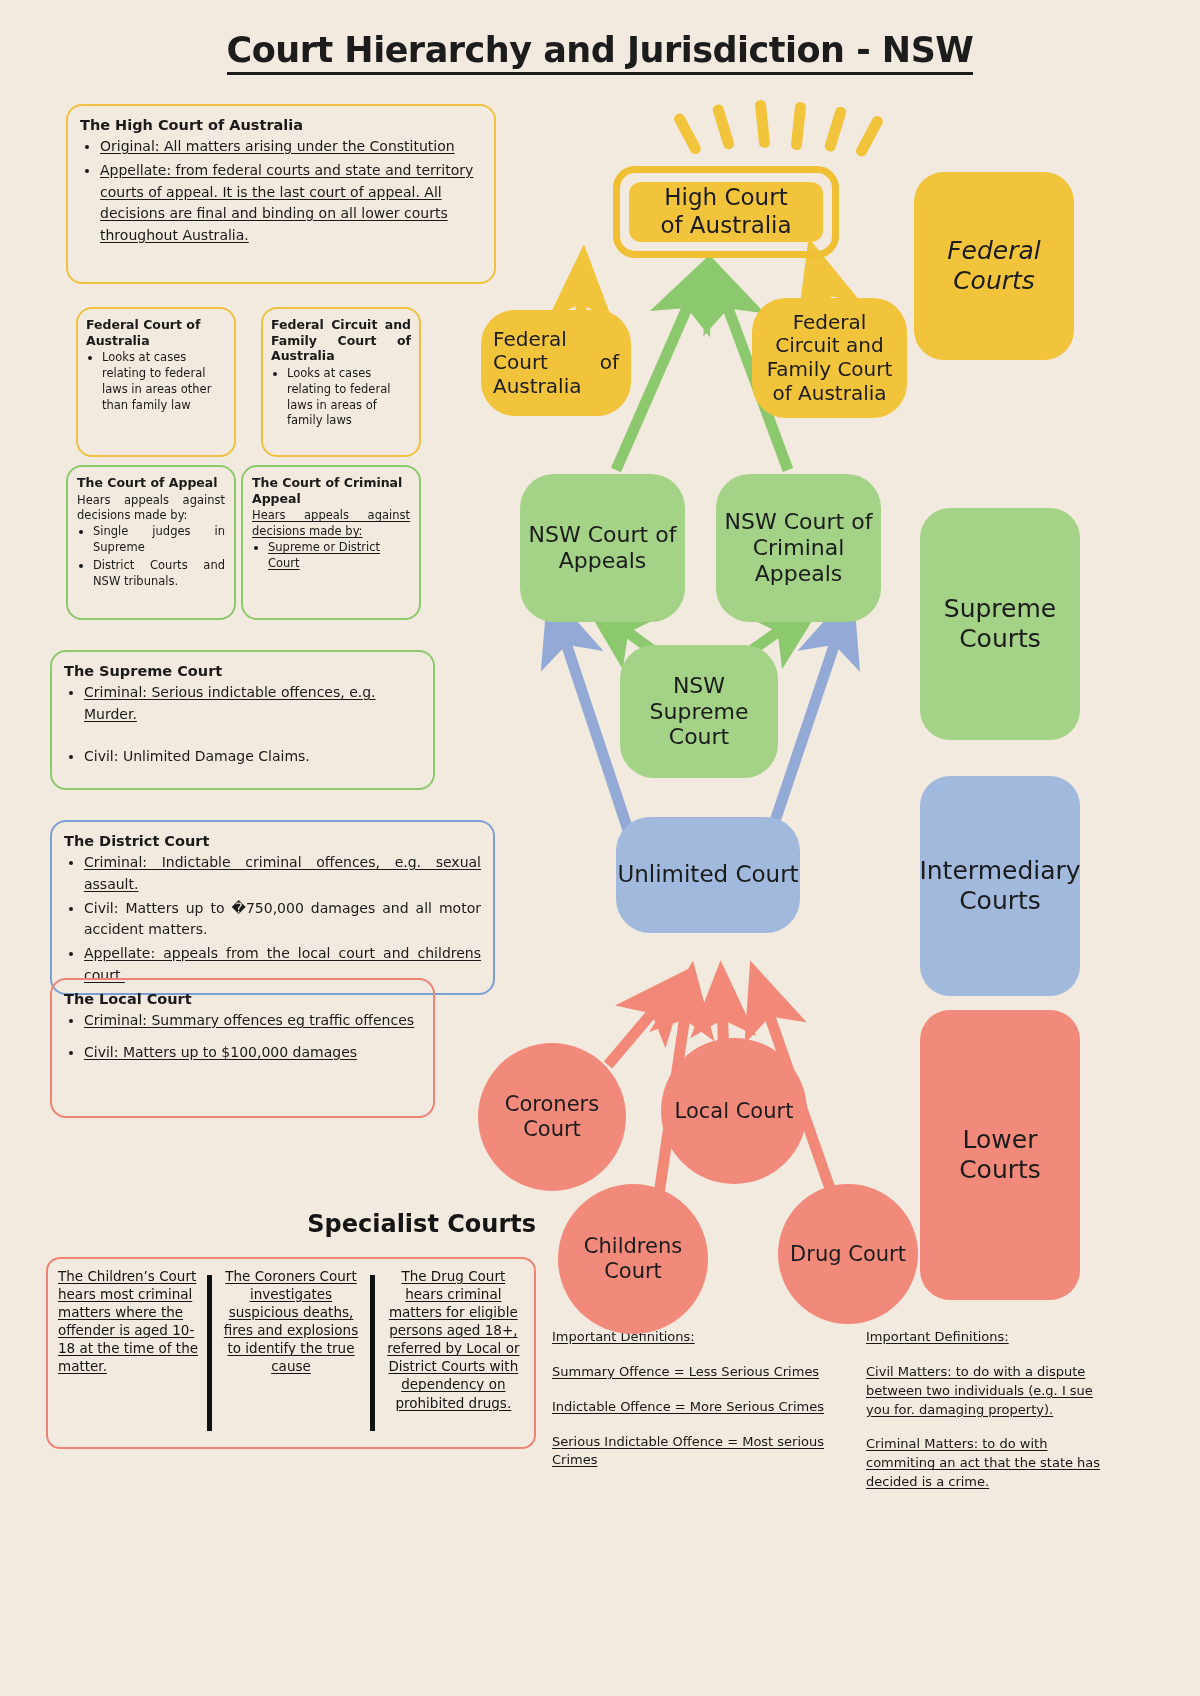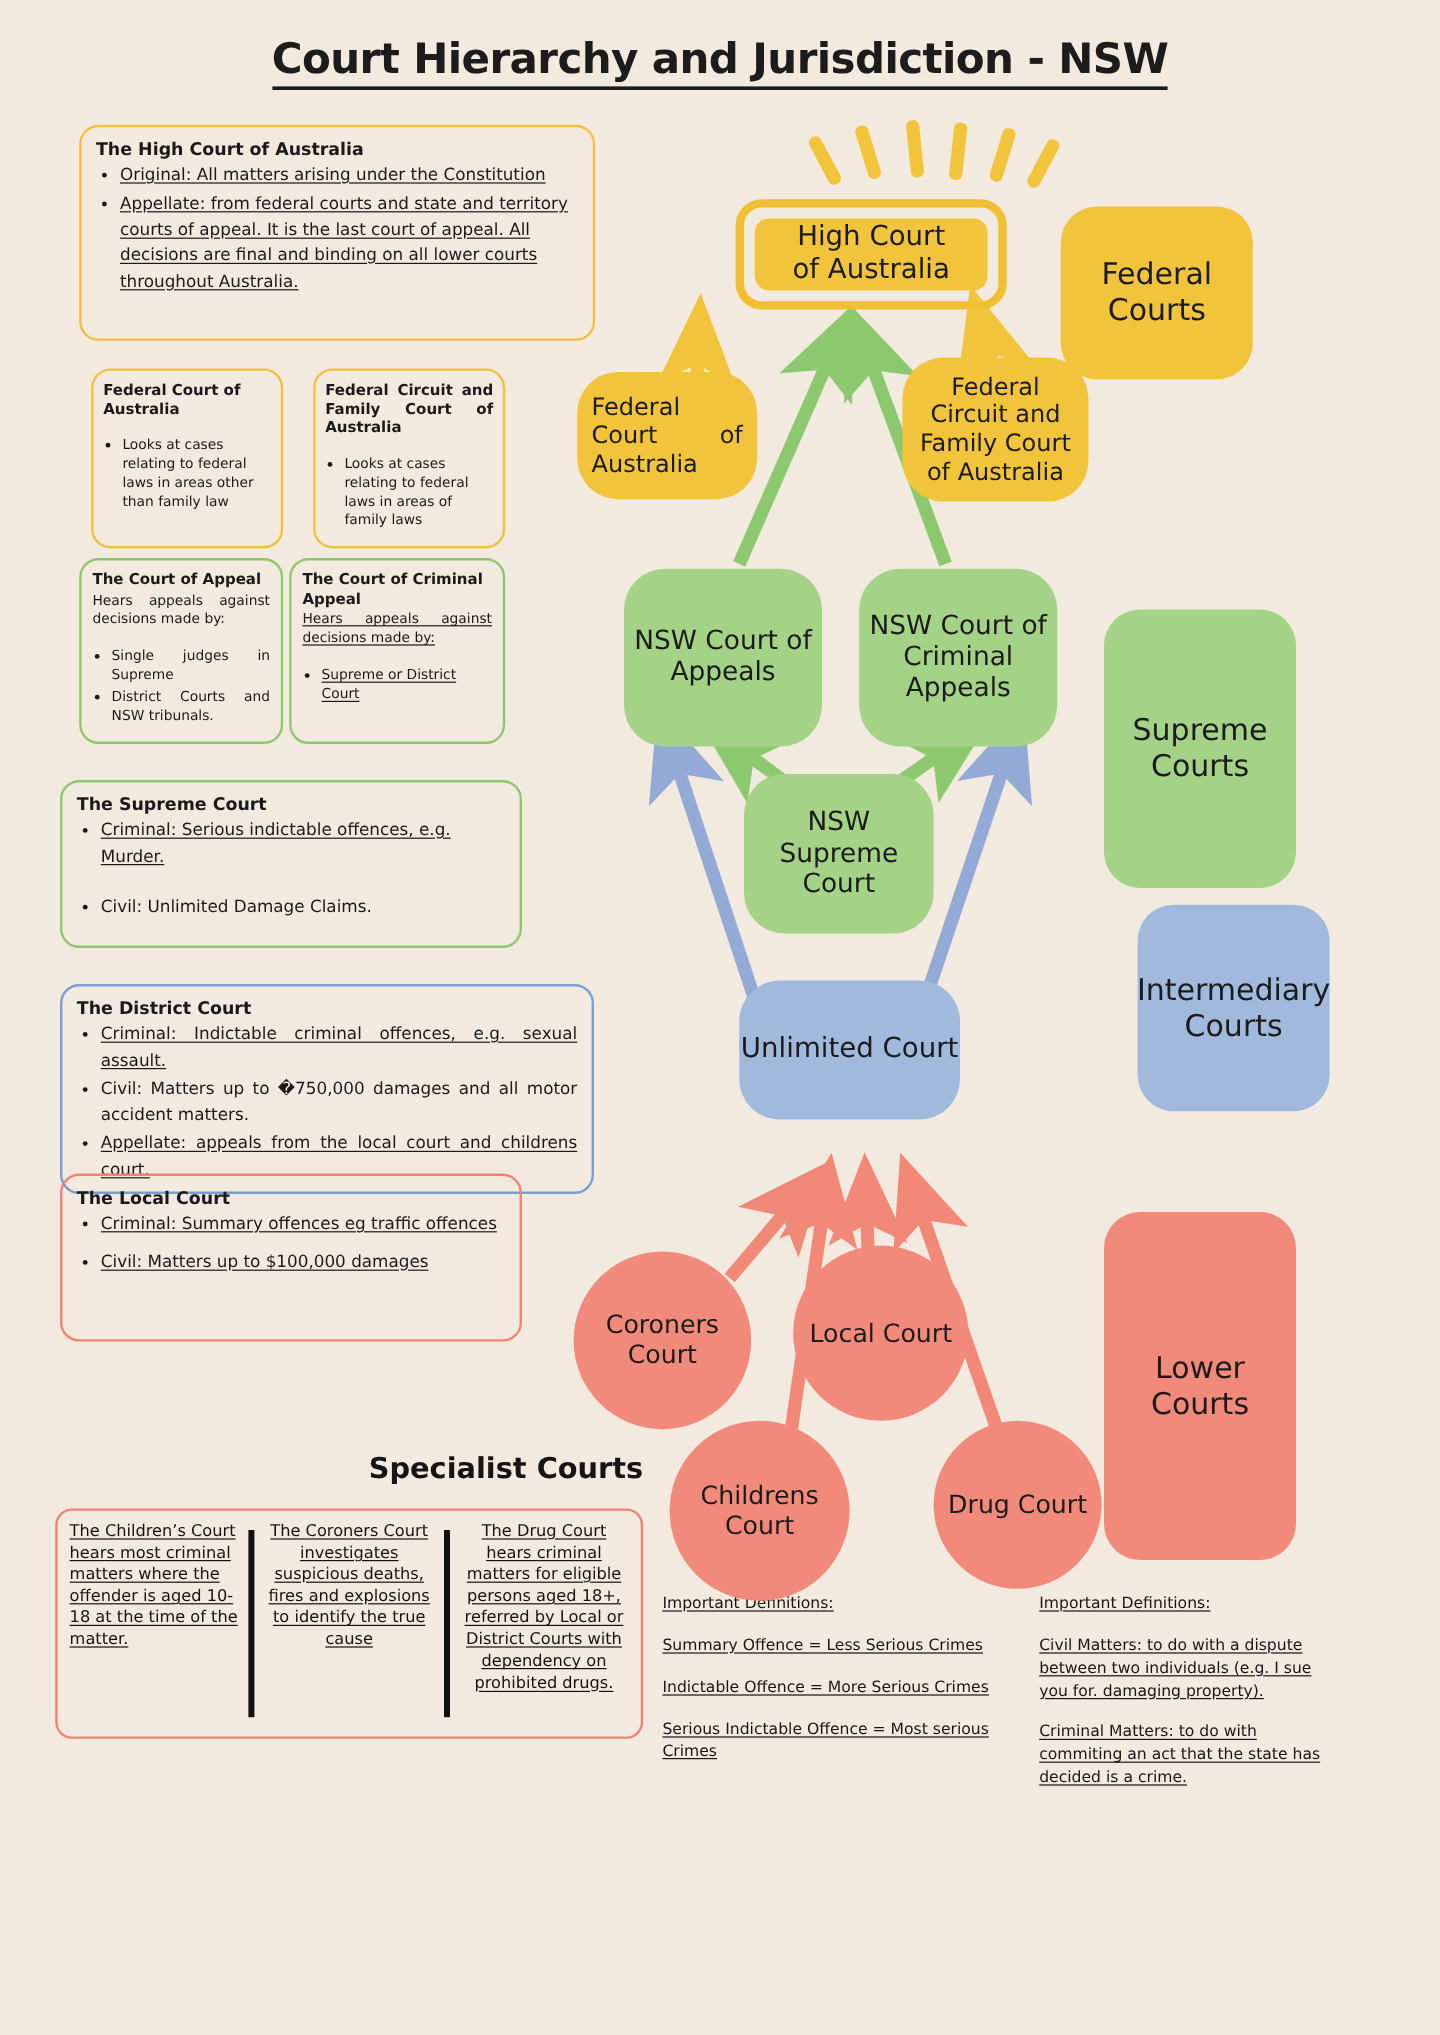--- a/index.html
+++ b/index.html
@@ -38,21 +38,21 @@
   .card.red{border-color:#ef8375;}
 
   .card h4{
     margin:0 0 2px 0;
     font-size:14.5px;font-weight:bold;color:#1a1a1a;
     line-height:1.25;
   }
   .card h4.sm{font-size:12.5px;}
   .card p{margin:0;font-size:14px;color:#1a1a1a;line-height:1.45;}
   .card ul{margin:0;padding-left:20px;}
-  .card ul.tight{padding-left:16px;margin-top:15px;}
+  .card ul.tight{padding-left:16px;}
   .card li{
     font-size:14px;color:#1a1a1a;line-height:1.55;margin:0 0 2px 0;
   }
   .card li.sm,.card p.sm{font-size:11.5px;line-height:1.38;}
   .u{text-decoration:underline;text-underline-offset:2px;}
   .just{text-align:justify;}
 
   
   .node{
     position:absolute;box-sizing:border-box;
@@ -292,29 +292,29 @@
   </div>
 
   <div class="node n-red circle" style="left:558px;top:1184px;width:150px;height:150px;font-size:21px;">
     <span>Childrens Court</span>
   </div>
 
   <div class="node n-red circle" style="left:778px;top:1184px;width:140px;height:140px;font-size:21px;">
     <span>Drug Court</span>
   </div>
 
-  <div class="legend n-yellow" style="left:884px;top:172px;width:160px;height:144px;">
+  <div class="legend n-yellow" style="left:914px;top:172px;width:160px;height:188px;font-style:italic;">
     <span>Federal Courts</span>
   </div>
 
   <div class="legend n-green" style="left:920px;top:508px;width:160px;height:232px;">
     <span>Supreme Courts</span>
   </div>
 
-  <div class="legend n-blue" style="left:920px;top:754px;width:160px;height:172px;margin-left:28px;">
+  <div class="legend n-blue" style="left:920px;top:776px;width:160px;height:220px;">
     <span>Intermediary Courts</span>
   </div>
 
   <div class="legend n-red" style="left:920px;top:1010px;width:160px;height:290px;">
     <span>Lower Courts</span>
   </div>
 
   <div class="defs" style="left:552px;top:1328px;width:300px;">
     <div class="hd u">Important Definitions:</div>
     <div class="row u">Summary Offence = Less Serious Crimes</div>

